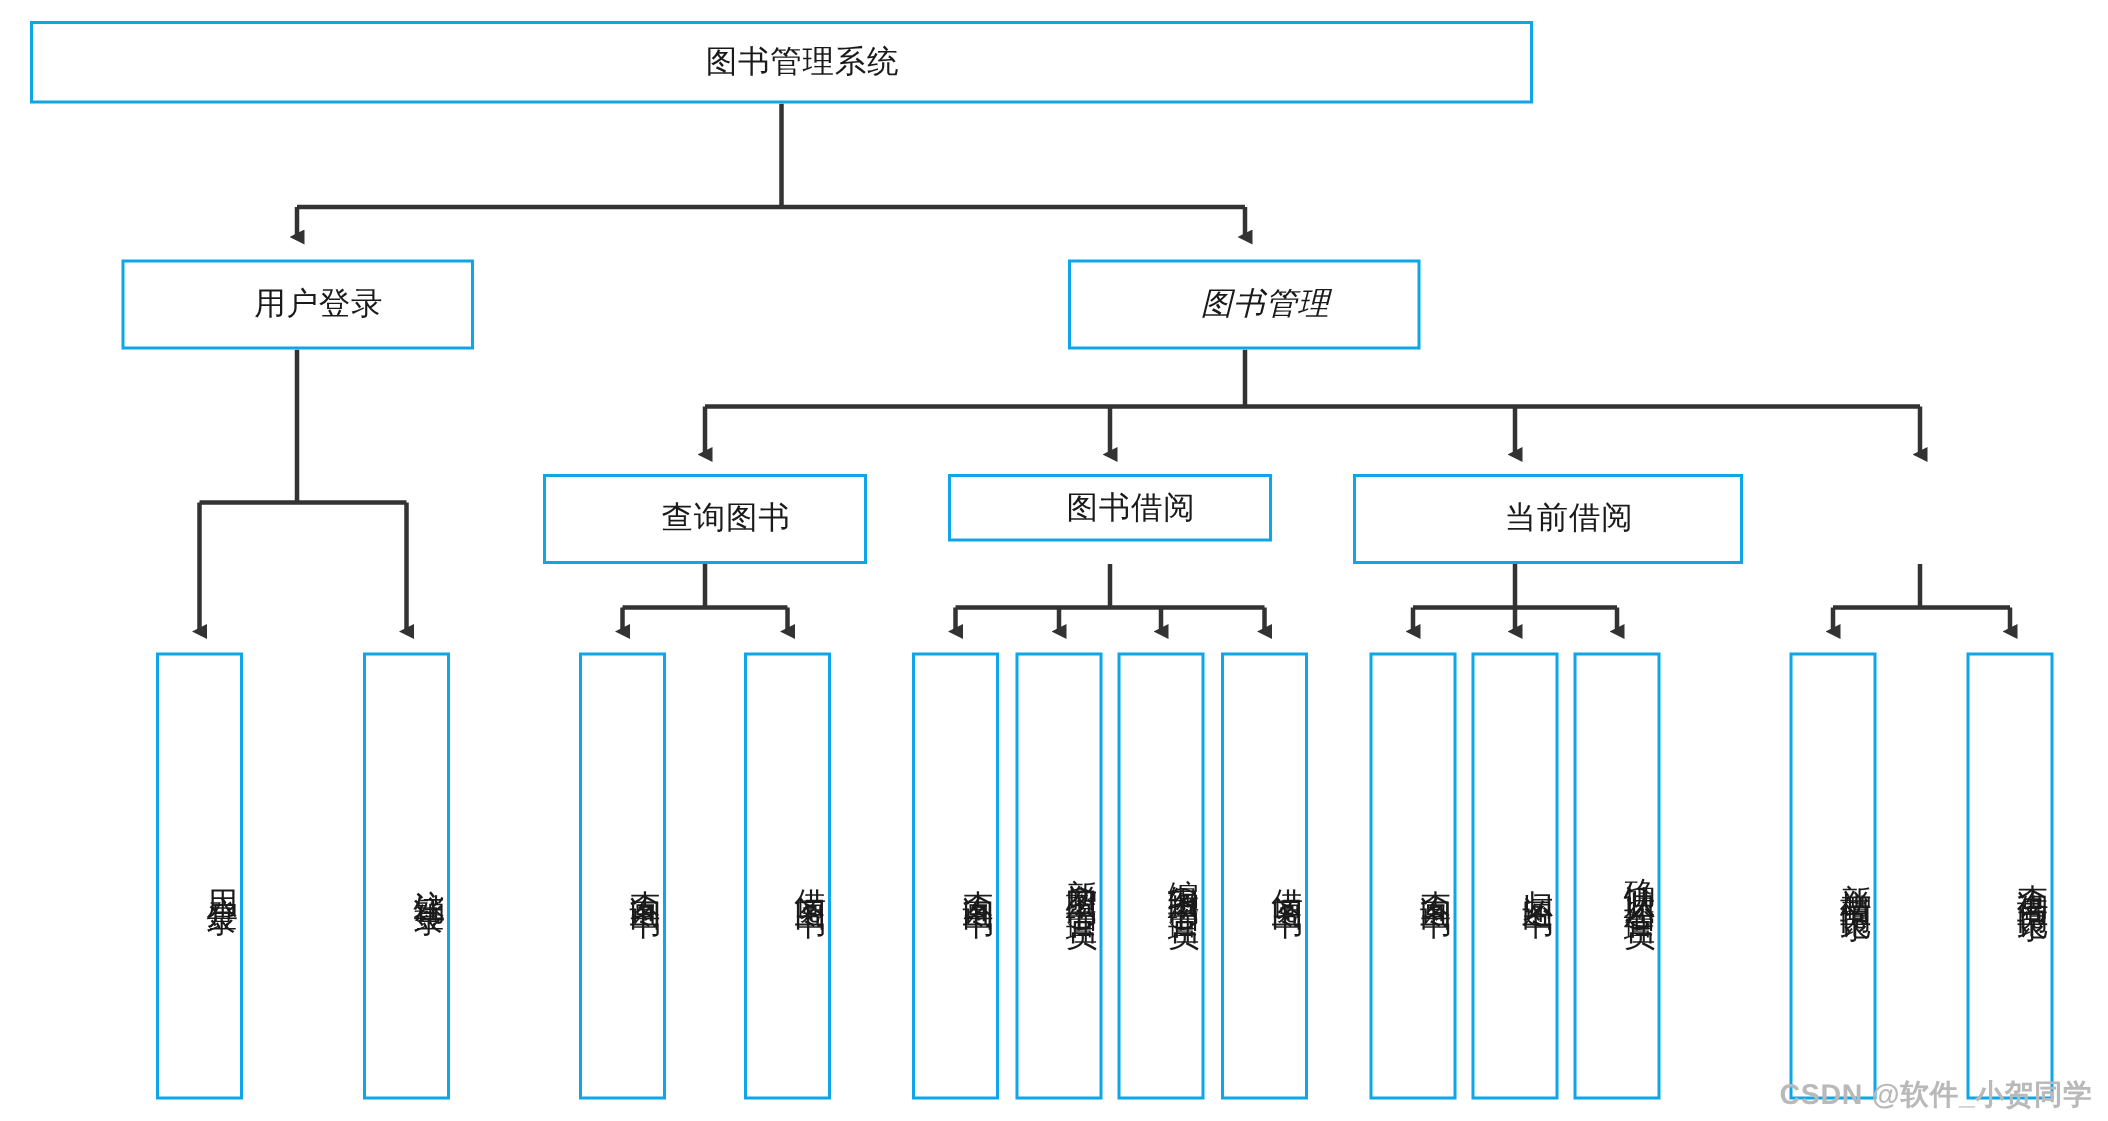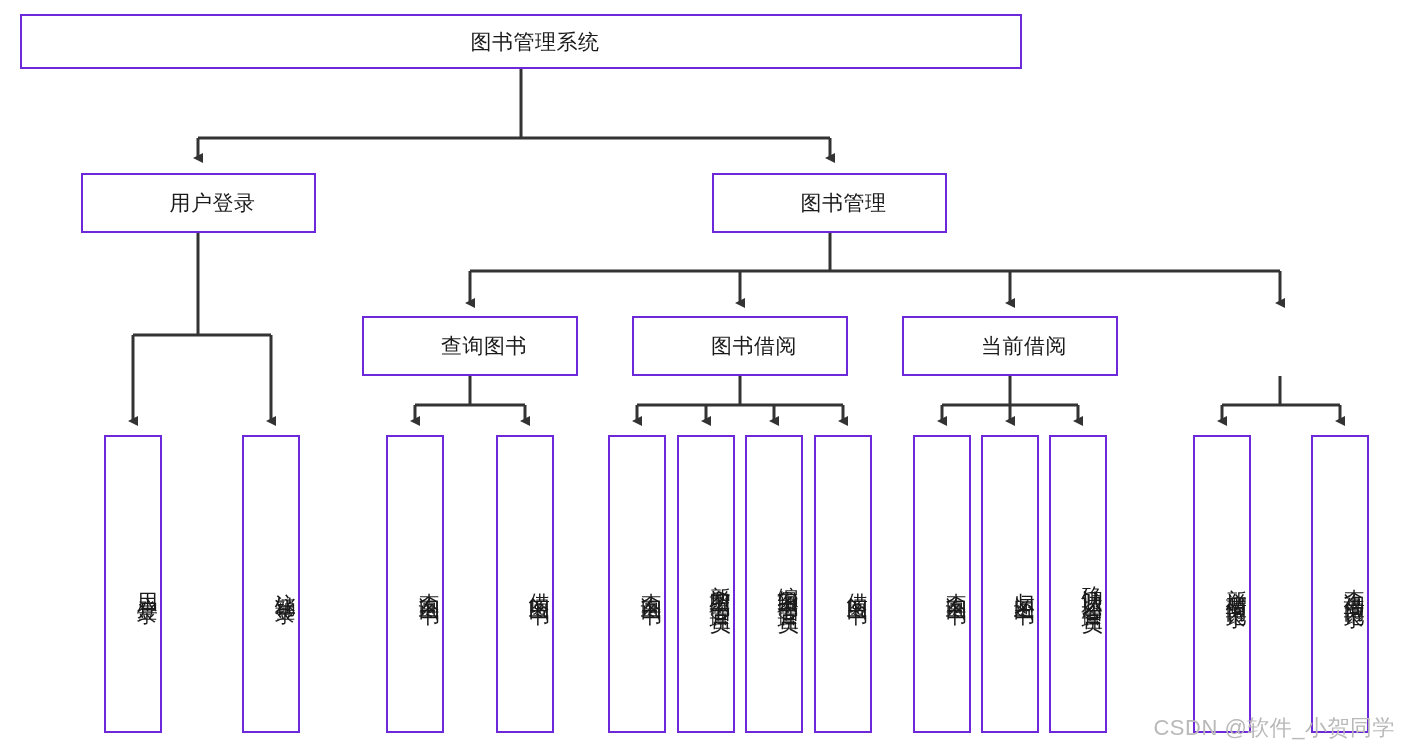--- a/index.html
+++ b/index.html
@@ -14,21 +14,21 @@
   #canvas {
     position: relative;
     width: 1405px;
     height: 747px;
     background: #ffffff;
     overflow: hidden;
   }
   .node {
     position: absolute;
     box-sizing: border-box;
-    border: 2px solid #6d28d9;
+    border: 2px solid #0ea5e9;
     background: #ffffff;
     display: flex;
     align-items: center;
     justify-content: center;
     text-align: left;
     padding-left: 28px;
   }
   .node.h {
     font-size: 21px;
     letter-spacing: 0.5px;
@@ -53,24 +53,25 @@
     left: 0;
     top: 0;
     width: 1405px;
     height: 747px;
     pointer-events: none;
   }
   .watermark {
     position: absolute;
     right: 10px;
     bottom: 4px;
-    font-size: 22px;
+    font-size: 19px;
     color: #b9b9b9;
     letter-spacing: 0.5px;
     white-space: nowrap;
+    font-weight: bold;
   }
 </style>
 </head>
 <body>
 
 <div id="canvas">
 
   <svg class="links" viewBox="0 0 1405 747" xmlns="http://www.w3.org/2000/svg">
     <defs>
       <marker id="arw" markerWidth="10" markerHeight="10" refX="5" refY="5" orient="auto" markerUnits="userSpaceOnUse">
@@ -121,31 +122,31 @@
     </g>
   </svg>
 
   <div class="node h" style="left:20px; top:14px; width:1002px; height:55px;">
     <span>图书管理系统</span>
   </div>
 
   <div class="node h" style="left:81px; top:173px; width:235px; height:60px;">
     <span>用户登录</span>
   </div>
-  <div class="node h" style="left:712px; top:173px; width:235px; height:60px;">
+  <div class="node h" style="left:712px; top:173px; width:235px; height:60px;font-style:italic;">
     <span>图书管理</span>
   </div>
 
   <div class="node h" style="left:362px; top:316px; width:216px; height:60px;">
     <span>查询图书</span>
   </div>
-  <div class="node h" style="left:632px; top:316px; width:216px; height:60px;">
+  <div class="node h" style="left:632px; top:316px; width:216px; height:45px;">
     <span>图书借阅</span>
   </div>
-  <div class="node h" style="left:902px; top:316px; width:216px; height:60px;">
+  <div class="node h" style="left:902px; top:316px; width:260px; height:60px;">
     <span>当前借阅</span>
   </div>
 
   <div class="node v mid" style="left:104px; top:435px; width:58px; height:298px;">
     <span>用户登录</span>
   </div>
   <div class="node v mid" style="left:242px; top:435px; width:58px; height:298px;">
     <span>注销登录</span>
   </div>
 

